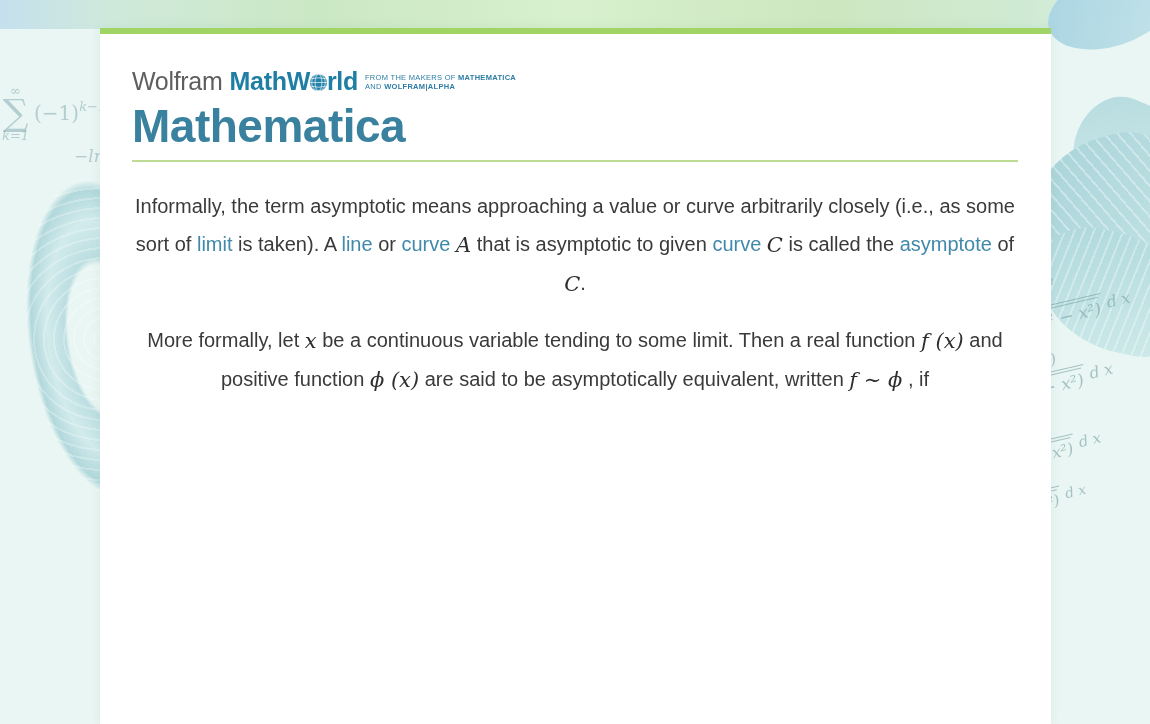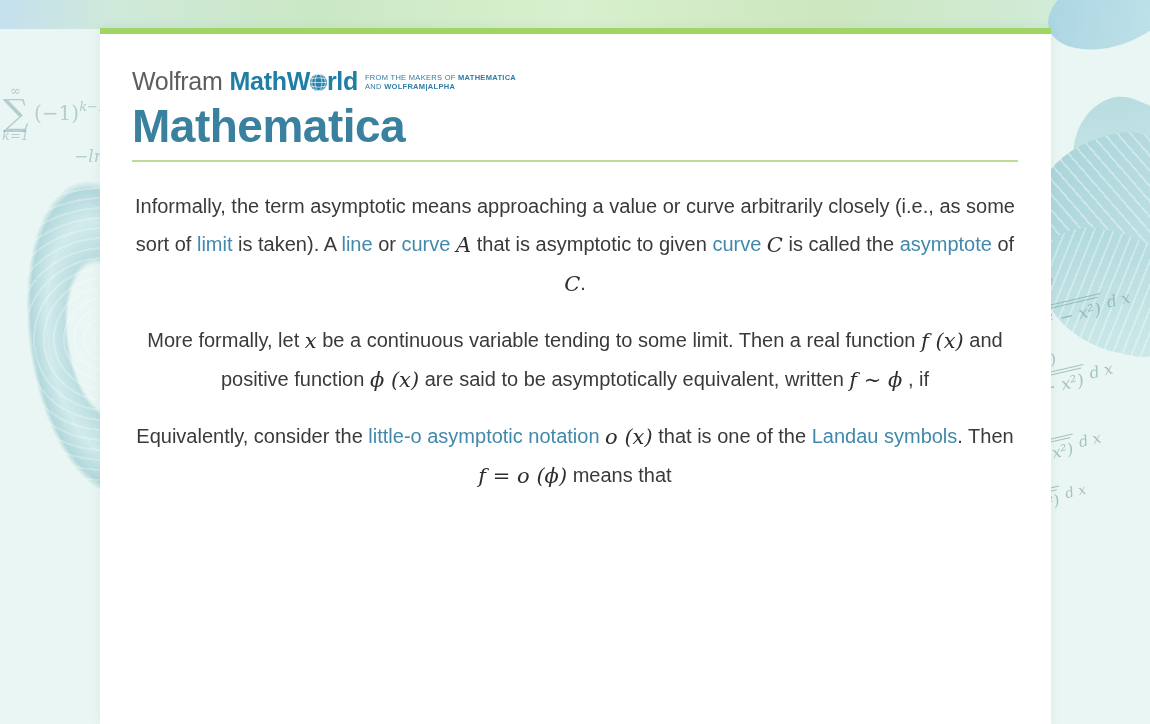--- a/index.html
+++ b/index.html
@@ -132,16 +132,15 @@
       <span>and</span> <b>Wolfram|Alpha</b>
     </span>
   </div>
 
   <h1 class="page-title">Mathematica</h1>
   <hr class="title-rule">
 
   <div class="article-body">
       <p><span>Informally, the term asymptotic means approaching a value or curve arbitrarily closely (i.e., as some sort of </span><a href="#" class="wlink">limit</a><span> is taken). A </span><a href="#" class="wlink">line</a><span> or </span><a href="#" class="wlink">curve</a><span> </span><span class="math">A</span><span> that is asymptotic to given </span><a href="#" class="wlink">curve</a><span> </span><span class="math">C</span><span> is called the </span><a href="#" class="wlink">asymptote</a><span> of </span><span class="math">C</span><span>.</span></p>
       <p><span>More formally, let </span><span class="math">x</span><span> be a continuous variable tending to some limit. Then a real function </span><span class="math">f (x)</span><span> and positive function </span><span class="math">ϕ (x)</span><span> are said to be asymptotically equivalent, written </span><span class="math">f ∼ ϕ</span><span> , if</span></p>
-      <p><span>Equivalently, consider the </span><a href="#" class="wlink">little-o asymptotic notation</a><span> </span><span class="math">o (x)</span><span> that is one of the </span><a href="#" class="wlink">Landau symbols</a><span>. Then </span><span class="math">f = o (ϕ)</span><span> means that</span></p>
     </div>
 
 </div>
 
 </body></html>

